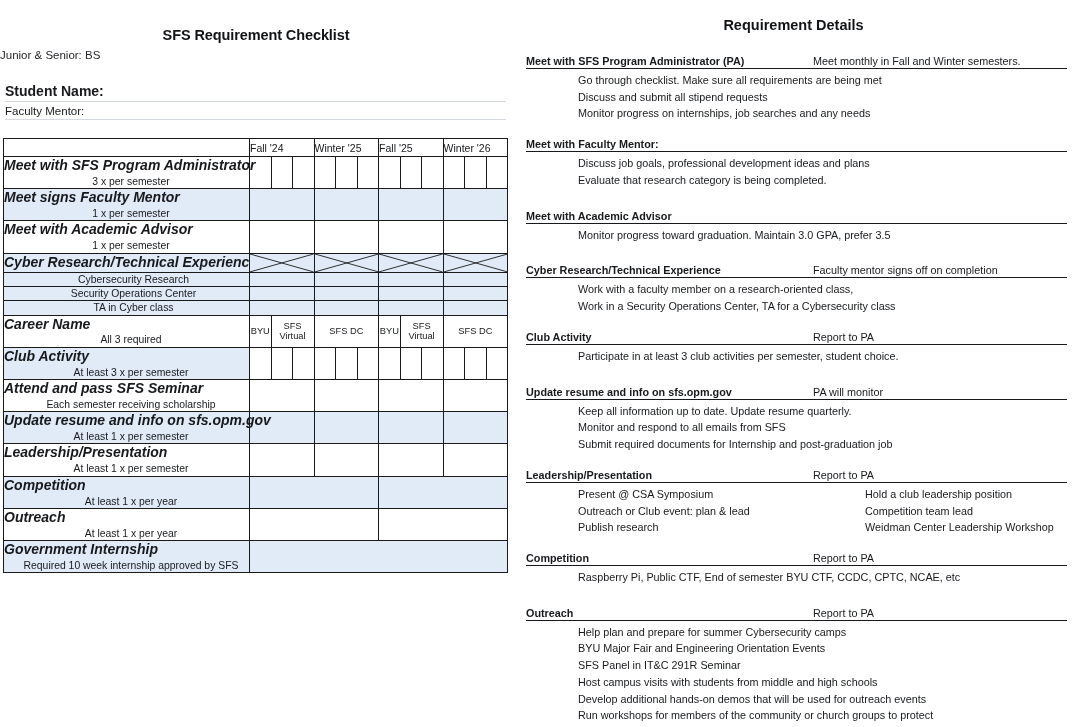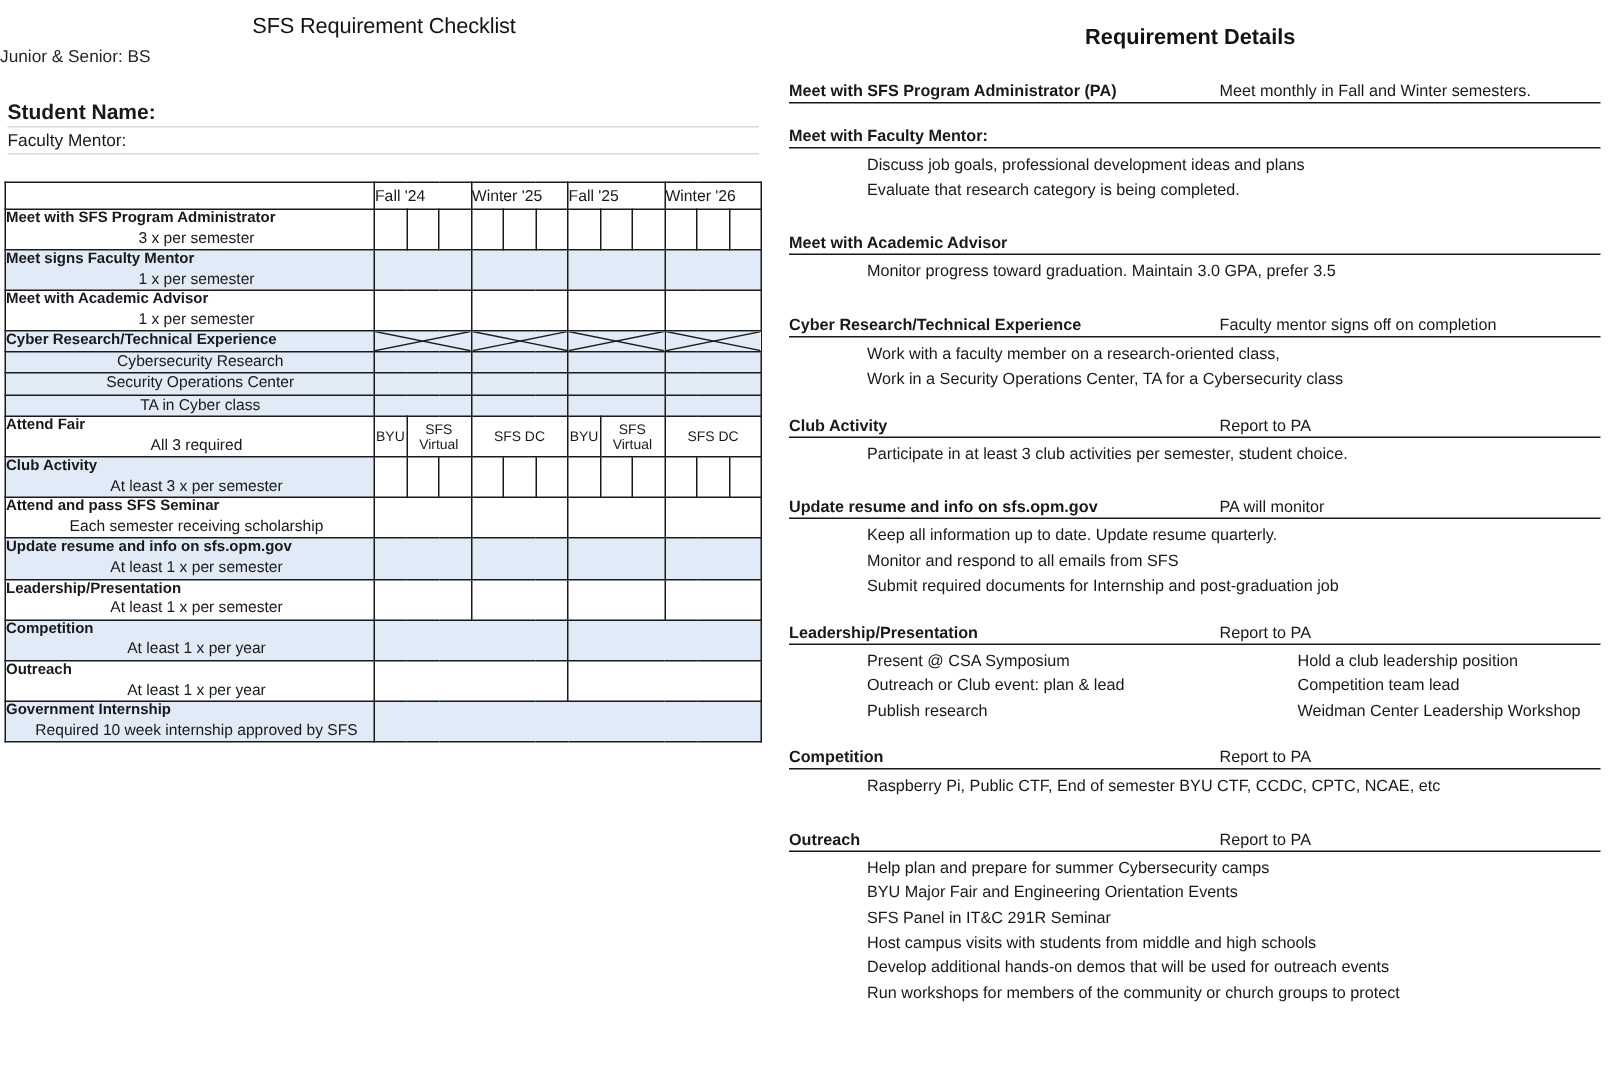--- a/index.html
+++ b/index.html
@@ -25,23 +25,23 @@
   #left-panel {
     position: absolute;
     left: 0;
     top: 0;
     width: 512px;
     height: 727px;
   }
   .doc-title {
     text-align: center;
     font-size: 14.5px;
-    font-weight: normal;
+    font-weight: bold;
     letter-spacing: -0.1px;
-    padding-top: 10px;
+    padding-top: 27px;
     color: #111316;
   }
   .doc-subtitle {
     font-size: 11.5px;
     font-weight: normal;
     padding-top: 6px;
     color: #24272b;
   }
   .name-block {
     margin-top: 22px;
@@ -74,23 +74,24 @@
     background: #ffffff;
   }
   .shade { background: #e1ebf7 !important; }
   .labelcell {
     text-align: left;
     padding: 2px 3px 3px 3px;
     line-height: 1.28;
   }
   .req-title {
     font-weight: bold;
-    font-size: 10px;
+    font-size: 14px;
     display: block;
     white-space: nowrap;
+    font-style: italic;
   }
   .req-sub {
     display: block;
     font-size: 10.4px;
     padding-left: 9px;
     white-space: nowrap;
     text-align: center;
   }
   .req-sub.deep { padding-left: 14px; }
   .hdr-sem {
@@ -296,21 +297,21 @@
               <td class="labelcell shade">
                 <span class="req-sub deep">TA in Cyber class</span>
               </td>
               <td class="boxcell shade" colspan="3"></td>
               <td class="boxcell shade" colspan="3"></td>
               <td class="boxcell shade" colspan="3"></td>
               <td class="boxcell shade" colspan="3"></td>
             </tr>
             <tr>
               <td class="labelcell">
-                <span class="req-title">Attend Fair</span>
+                <span class="req-title">Career Name</span>
                 <span class="req-sub">All 3 required</span>
               </td>
               <td class="fair-cell" colspan="1"><span>BYU</span></td>
               <td class="fair-cell" colspan="2"><span>SFS Virtual</span></td>
               <td class="fair-cell" colspan="3"><span>SFS DC</span></td>
               <td class="fair-cell" colspan="1"><span>BYU</span></td>
               <td class="fair-cell" colspan="2"><span>SFS Virtual</span></td>
               <td class="fair-cell" colspan="3"><span>SFS DC</span></td>
             </tr>
             <tr>
@@ -390,20 +391,31 @@
   </div>
 
   <div id="right-panel">
     <div class="details-title">Requirement Details</div>
     <div id="details-body">
         <div class="detail-group">
           <div class="detail-head">
             <div class="dh-left">Meet with SFS Program Administrator  (PA)</div>
             <div class="dh-right">Meet monthly in Fall and Winter semesters.</div>
           </div>
+          <div class="detail-rows">
+            <div class="detail-row">
+              <div class="dr-left">Go through checklist.  Make sure all requirements are being met</div>
+            </div>
+            <div class="detail-row">
+              <div class="dr-left">Discuss and submit all stipend requests</div>
+            </div>
+            <div class="detail-row">
+              <div class="dr-left">Monitor progress on internships, job searches and any needs</div>
+            </div>
+          </div>
         </div>
         <div class="gap-md"></div>
         <div class="detail-group">
           <div class="detail-head">
             <div class="dh-left">Meet with Faculty Mentor:</div>
             <div class="dh-right"></div>
           </div>
           <div class="detail-rows">
             <div class="detail-row">
               <div class="dr-left">Discuss job goals, professional development ideas and plans</div>

